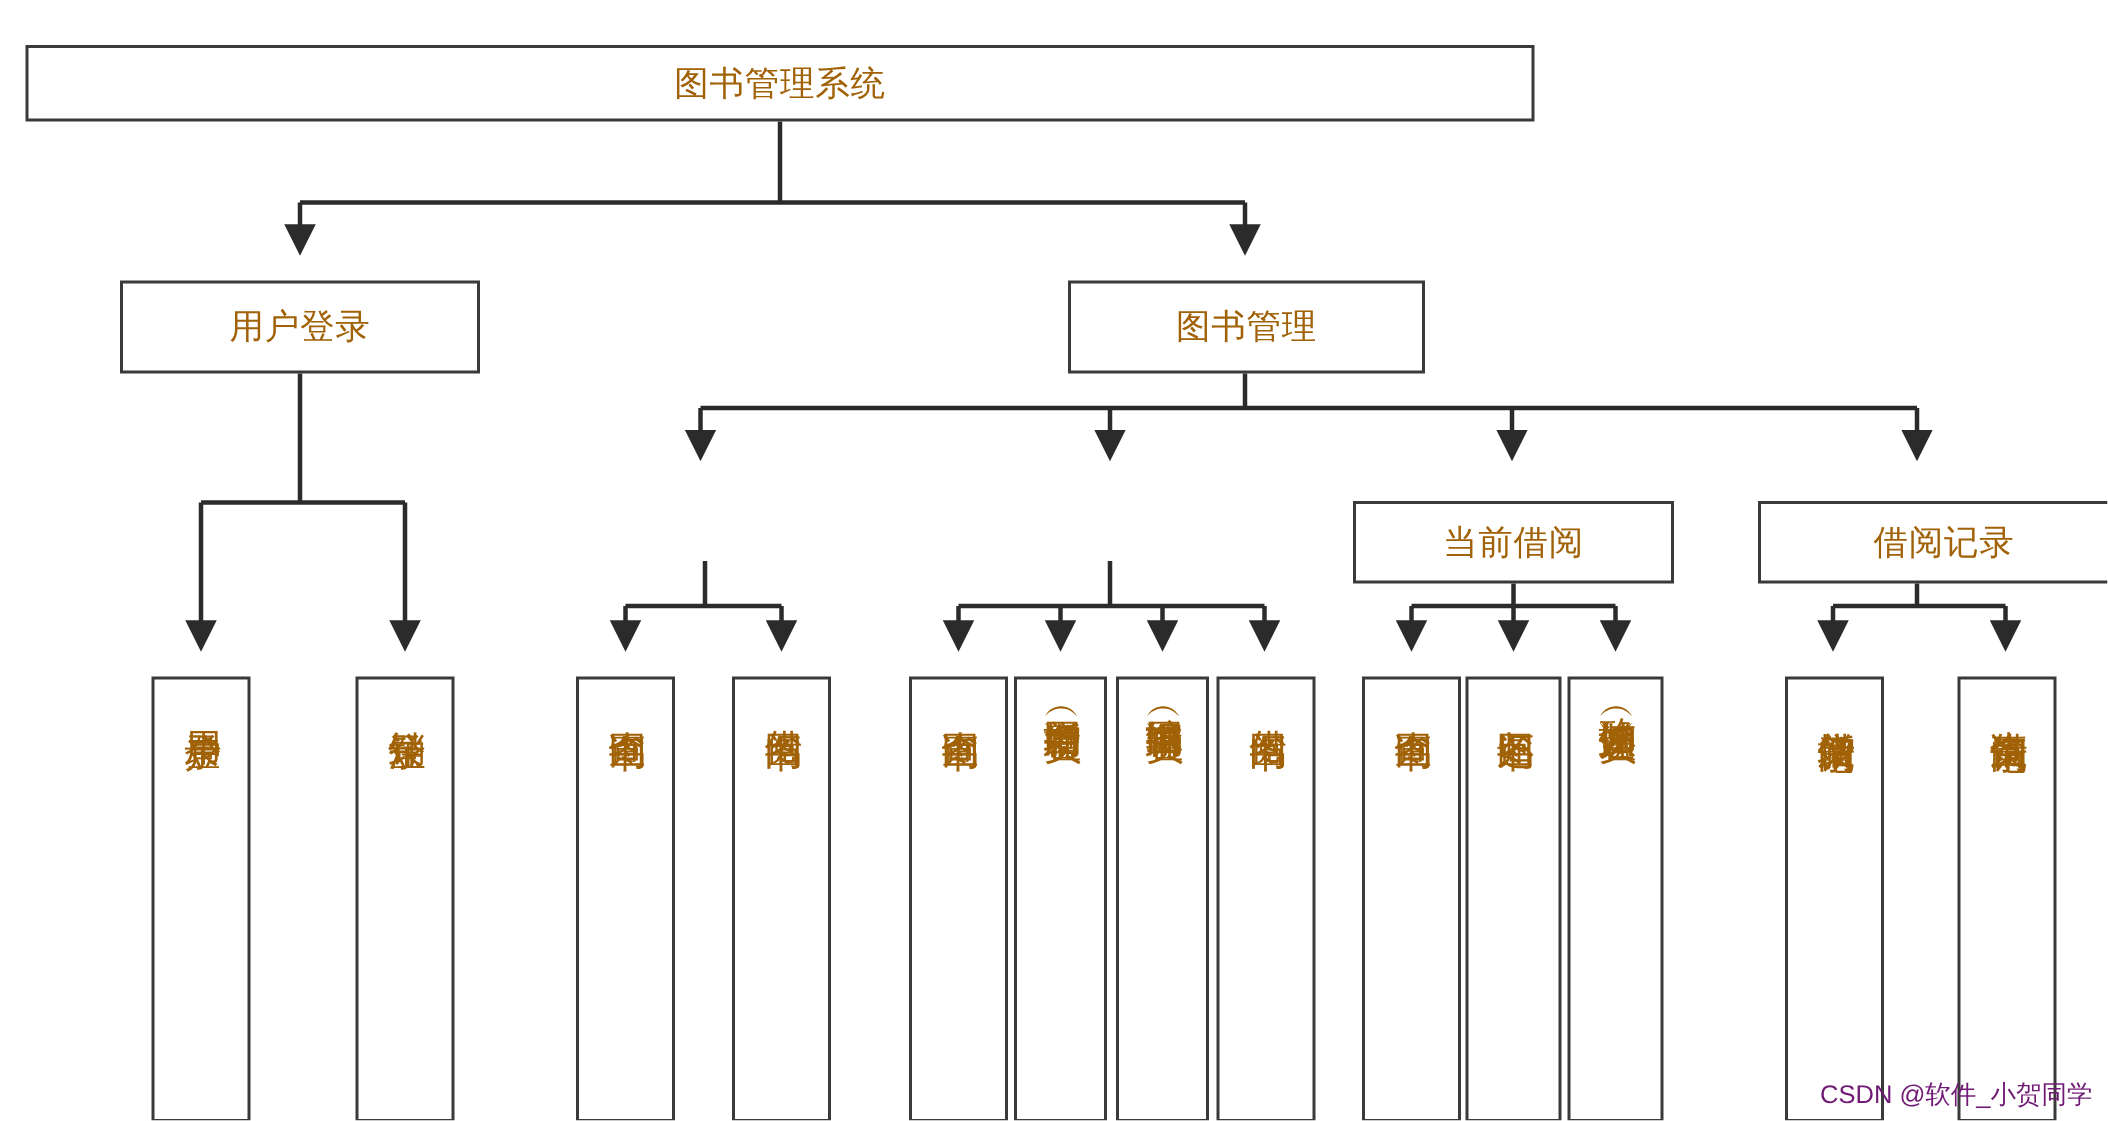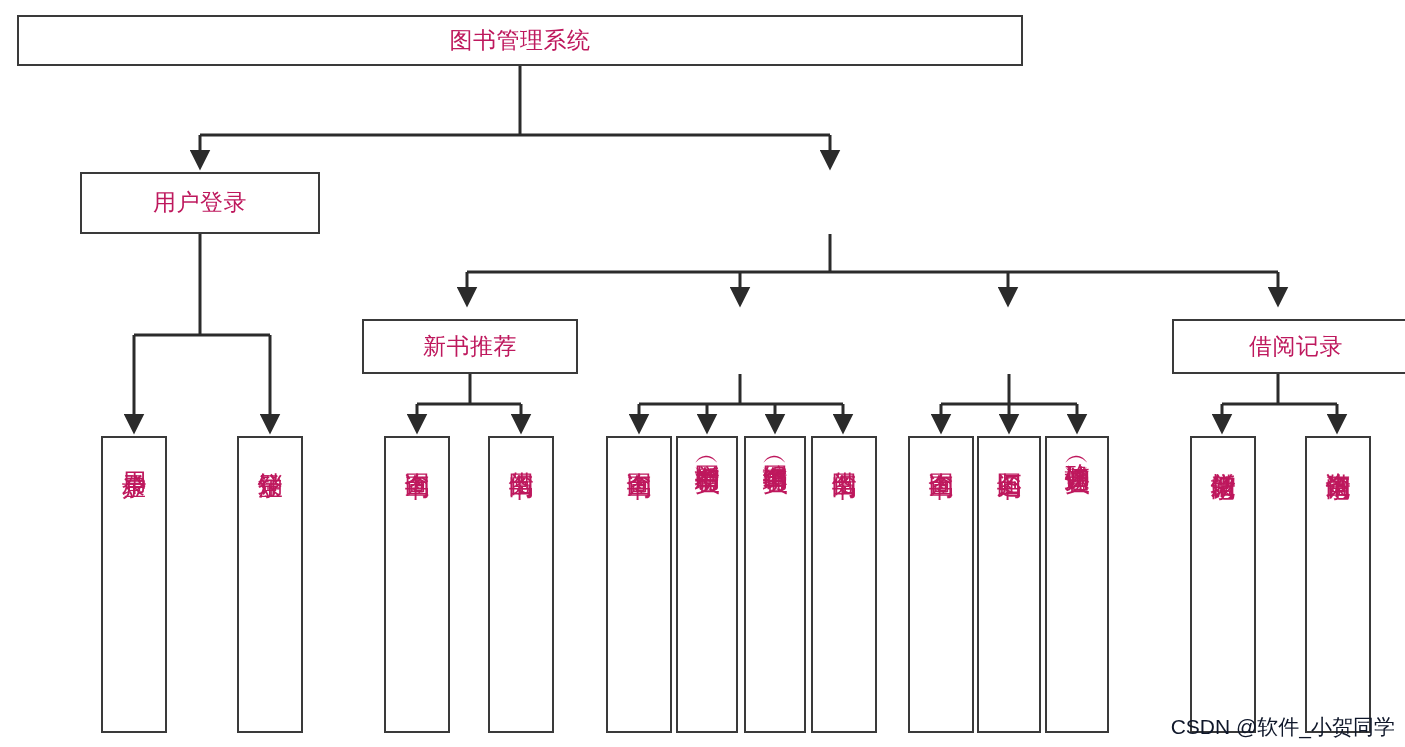--- a/index.html
+++ b/index.html
@@ -26,21 +26,22 @@
     pointer-events: none;
   }
   .node {
     position: absolute;
     box-sizing: border-box;
     background: #ffffff;
     border: 2px solid #3a3a3a;
     display: flex;
     align-items: center;
     justify-content: center;
-    color: #be185d;
+    color: #a16207;
+    margin-top: 15px;
   }
   .node .label {
     text-align: center;
     line-height: 1.1;
     white-space: nowrap;
   }
   .node.horiz .label {
     font-size: 23px;
     letter-spacing: 0.5px;
   }
@@ -61,22 +62,22 @@
     white-space: normal;
     max-height: 268px;
   }
   .node.vert.tall .label {
     max-height: 284px;
   }
   .watermark {
     position: absolute;
     right: 10px;
     bottom: 6px;
-    font-size: 21px;
-    color: #0f172a;
+    font-size: 17px;
+    color: #701a75;
     white-space: nowrap;
     user-select: none;
   }
 </style>
 </head>
 <body>
 
 <div id="canvas">
 
   <svg class="edges" viewBox="0 0 1405 747" xmlns="http://www.w3.org/2000/svg">
@@ -130,26 +131,29 @@
   </svg>
 
   <div class="node root horiz" style="left:17px; top:15px; width:1006px; height:51px;">
     <span class="label">图书管理系统</span>
   </div>
 
   <div class="node horiz" style="left:80px; top:172px; width:240px; height:62px;">
     <span class="label">用户登录</span>
   </div>
 
-
-  <div class="node horiz" style="left:362px; top:319px; width:216px; height:55px;">
-    <span class="label">新书推荐</span>
-  </div>
-
-
+  <div class="node horiz" style="left:712px; top:172px; width:238px; height:62px;">
+    <span class="label">图书管理</span>
+  </div>
+
+
+
+  <div class="node horiz" style="left:902px; top:319px; width:214px; height:55px;">
+    <span class="label">当前借阅</span>
+  </div>
 
   <div class="node horiz" style="left:1172px; top:319px; width:248px; height:55px;">
     <span class="label">借阅记录</span>
   </div>
 
   <div class="node vert" style="left:101px; top:436px; width:66px; height:297px;">
     <span class="label">用户登录</span>
   </div>
 
   <div class="node vert" style="left:237px; top:436px; width:66px; height:297px;">

